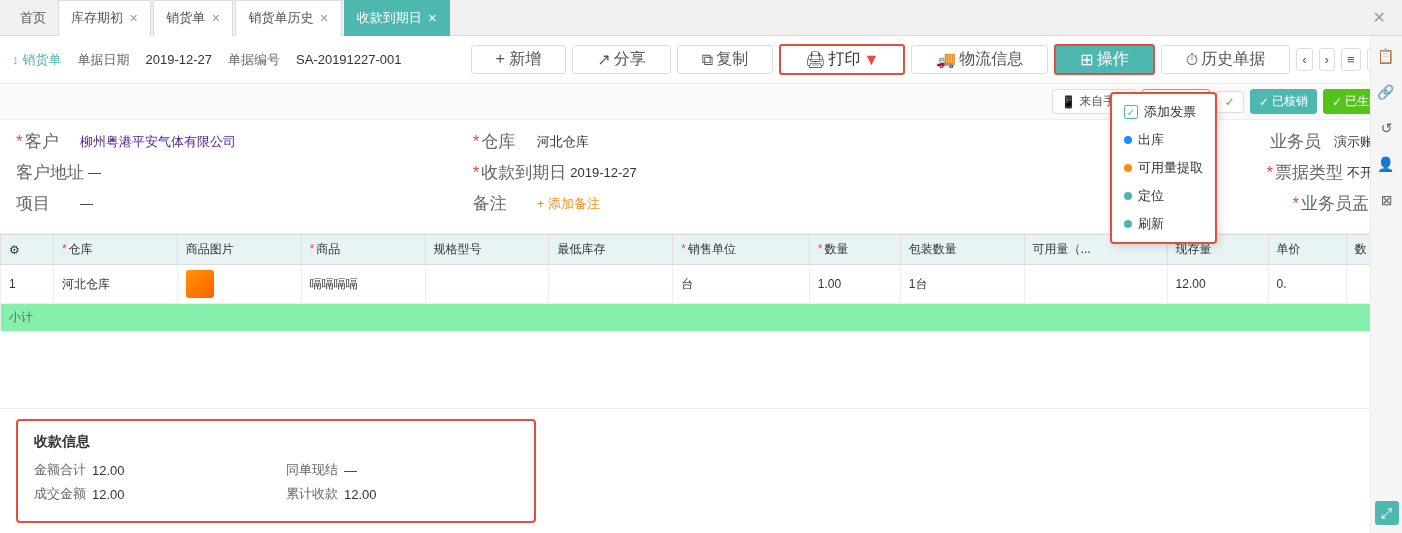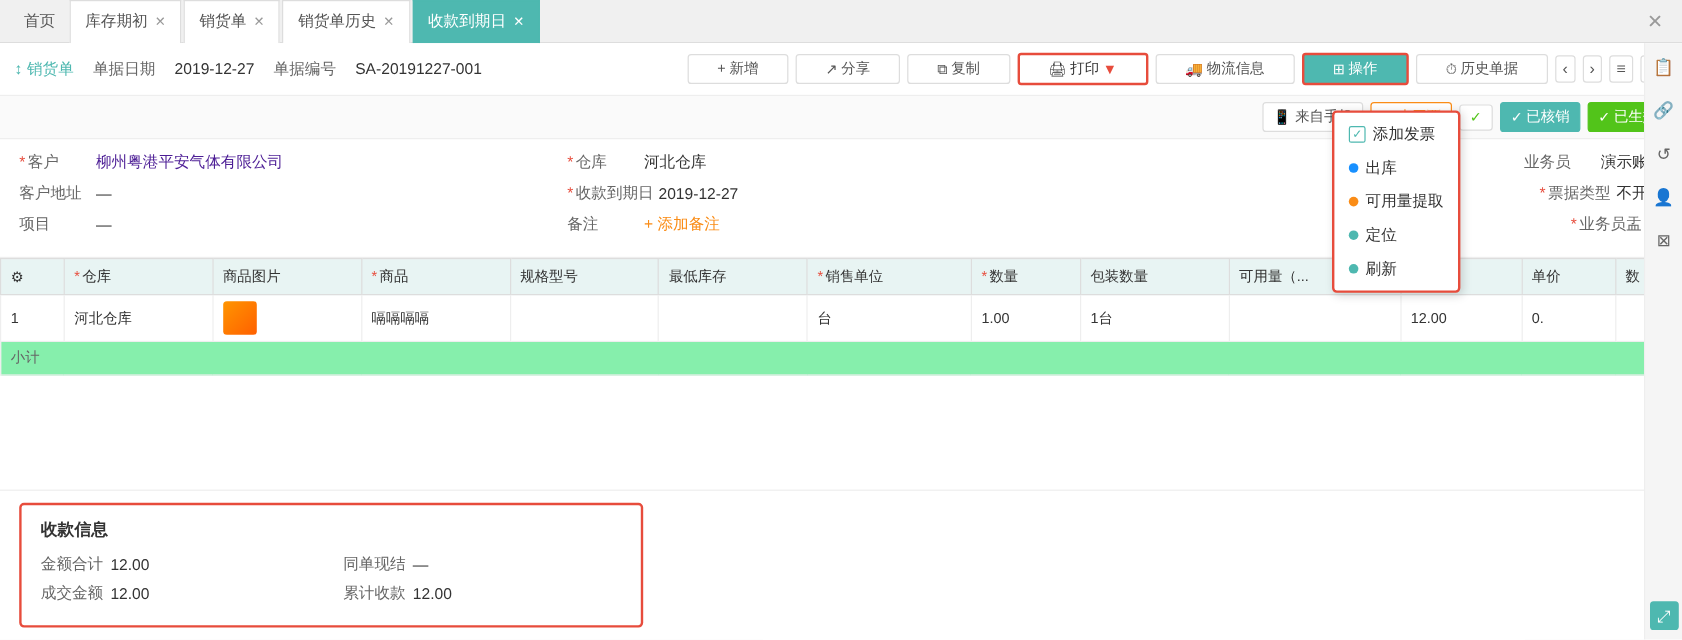--- a/index.html
+++ b/index.html
@@ -17,37 +17,37 @@
     
     .main-area { background: #fff; height: calc(533px - 36px); display: flex; flex-direction: column; }
 
     
     .doc-header { display: flex; align-items: center; padding: 8px 12px; border-bottom: 1px solid #eee; background: #fff; }
     .doc-title { display: flex; align-items: center; color: #4eb8b0; font-size: 13px; margin-right: 16px; }
     .doc-title-icon { margin-right: 4px; }
     .doc-meta { display: flex; align-items: center; gap: 16px; font-size: 13px; color: #333; flex: 1; }
     .doc-meta-label { color: #666; }
     .doc-actions { display: flex; align-items: center; gap: 6px; margin-left: auto; }
-    .btn-action { display: flex; align-items: center; gap: 3px; padding: 3px 24px; border: 1px solid #ddd; border-radius: 3px; background: #fff; cursor: pointer; font-size: 12px; color: #555; }
+    .btn-action { display: flex; align-items: center; gap: 3px; padding: 3px 24px; border: 1px solid #ddd; border-radius: 3px; background: #fff; cursor: pointer; font-size: 16px; color: #555; }
     .btn-action.active { background: #4eb8b0; color: #fff; border-color: #4eb8b0; }
     .btn-print { background: #fff; border: 2px solid #e74c3c; color: #333; }
     .btn-nav { padding: 3px 5px; border: 1px solid #ddd; border-radius: 3px; background: #fff; cursor: pointer; color: #555; }
 
     
     .action-row { display: flex; align-items: center; padding: 5px 12px; border-bottom: 1px solid #eee; background: #fafafa; gap: 6px; }
     .btn-sm { display: flex; align-items: center; gap: 3px; padding: 3px 8px; border: 1px solid #ddd; border-radius: 3px; background: #fff; cursor: pointer; font-size: 12px; color: #555; }
     .btn-sm.orange { border-color: #fa8c16; color: #fa8c16; }
     .btn-sm.green-fill { background: #52c41a; color: #fff; border-color: #52c41a; }
     .btn-sm.teal-fill { background: #4eb8b0; color: #fff; border-color: #4eb8b0; }
 
     
     .form-area { padding: 10px 16px; border-bottom: 1px solid #eee; }
     .form-row { display: flex; align-items: center; margin-bottom: 8px; gap: 0; }
     .form-field { display: flex; align-items: center; flex: 1; }
-    .form-label { color: #666; font-size: 13px; white-space: nowrap; min-width: 60px; }
+    .form-label { color: #666; font-size: 17px; white-space: nowrap; min-width: 60px; }
     .form-label.required::before { content: '*'; color: #e74c3c; margin-right: 2px; }
     .form-value { color: #333; font-size: 13px; margin-left: 4px; }
     .form-value.link { color: #4c1d95; cursor: pointer; }
     .right-field { display: flex; align-items: center; justify-content: flex-end; flex: 1; }
 
     
     .table-area { flex: 1; overflow: auto; }
     table { width: 100%; border-collapse: collapse; font-size: 12px; }
     thead tr { background: #e8f4f3; }
     th { padding: 6px 8px; border: 1px solid #ddd; text-align: left; font-weight: normal; color: #333; white-space: nowrap; }

